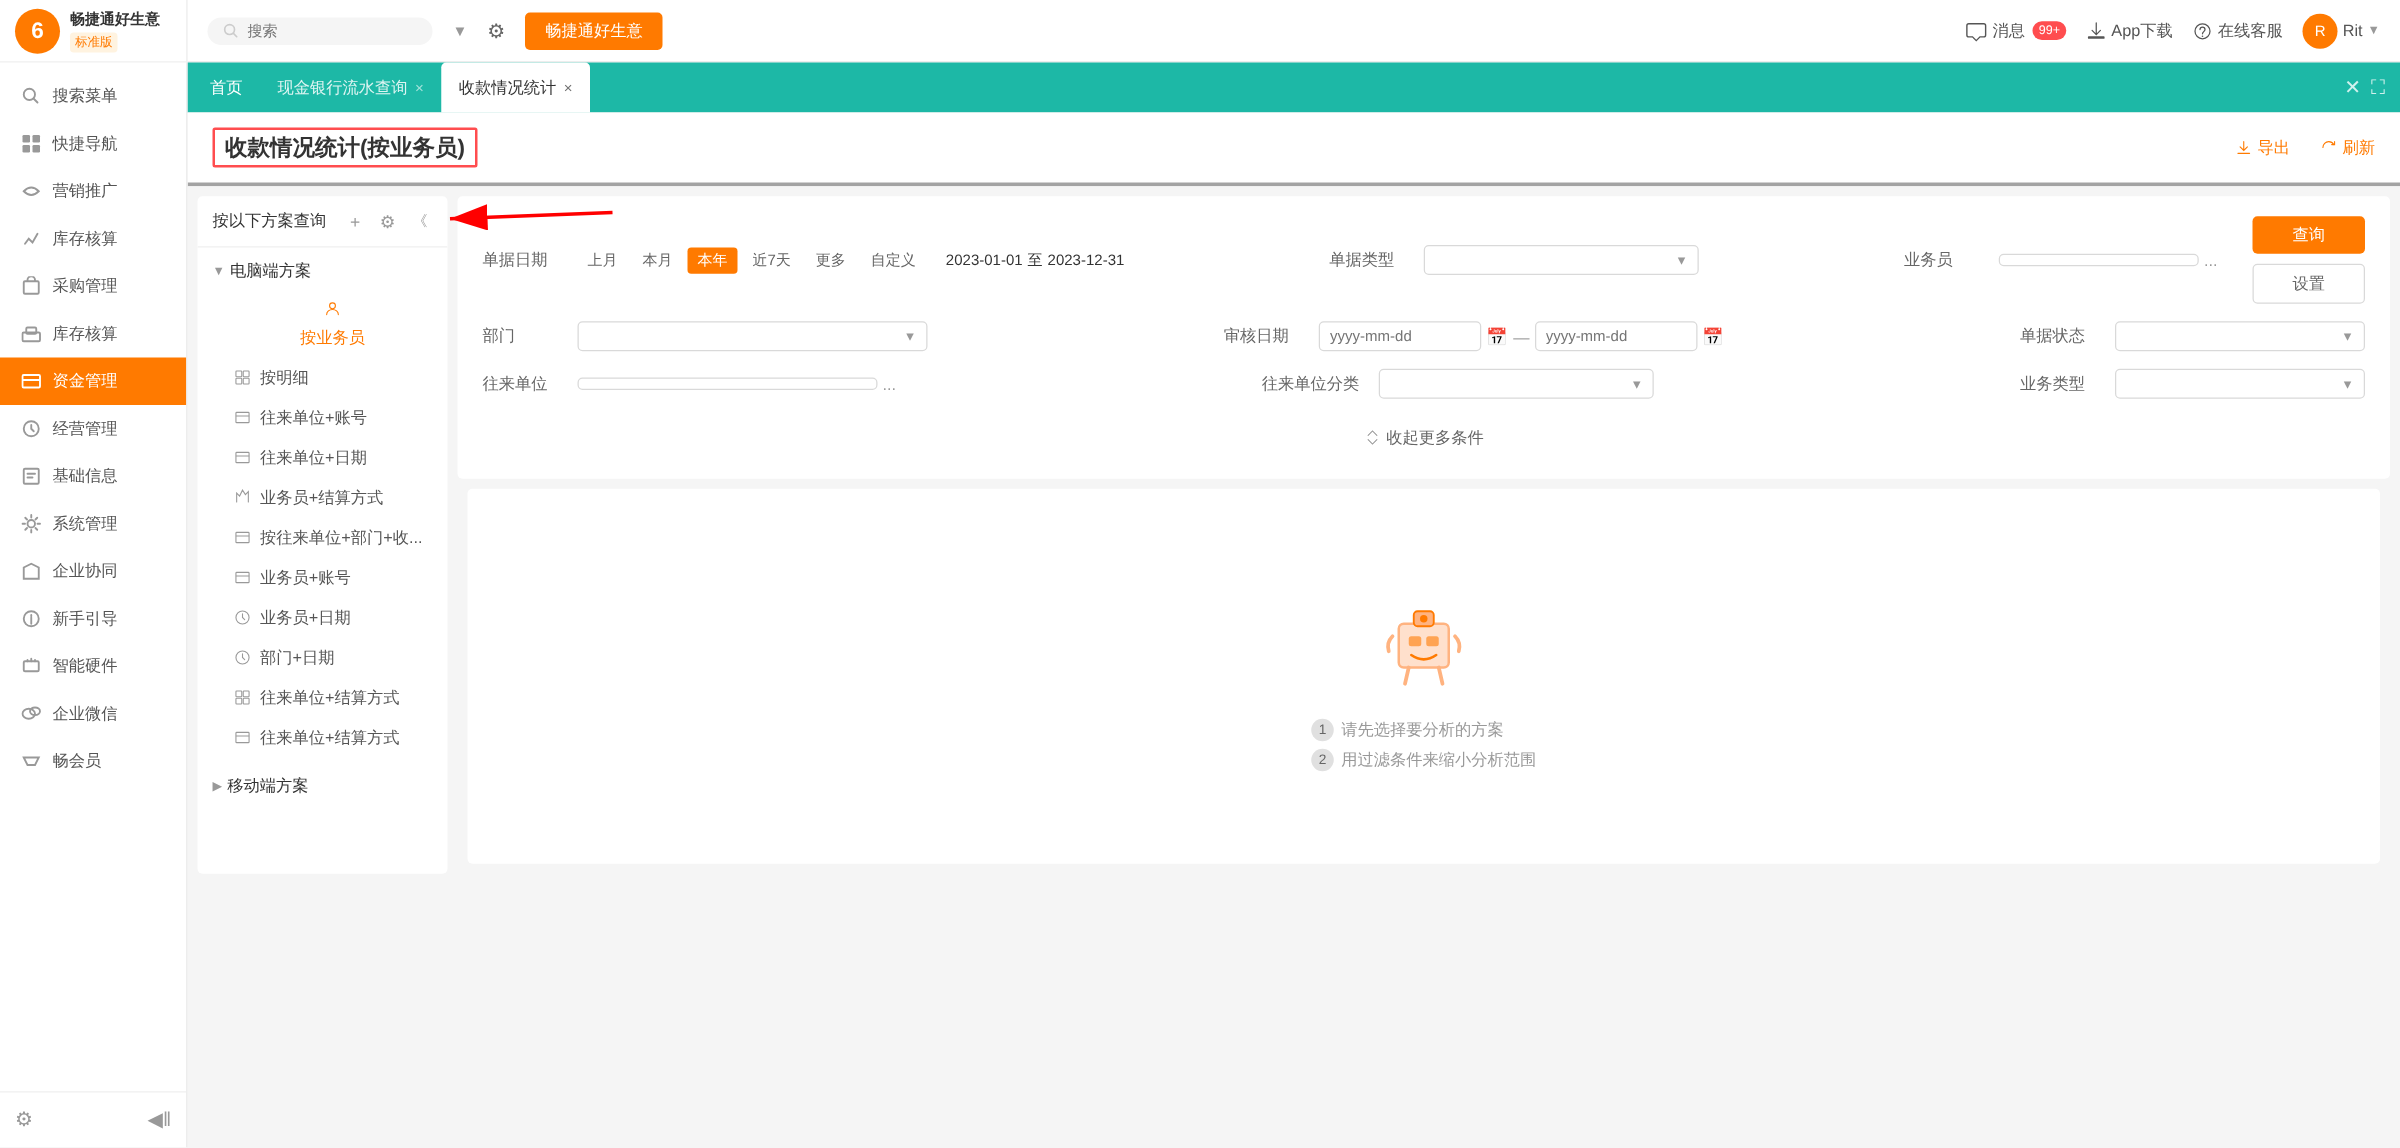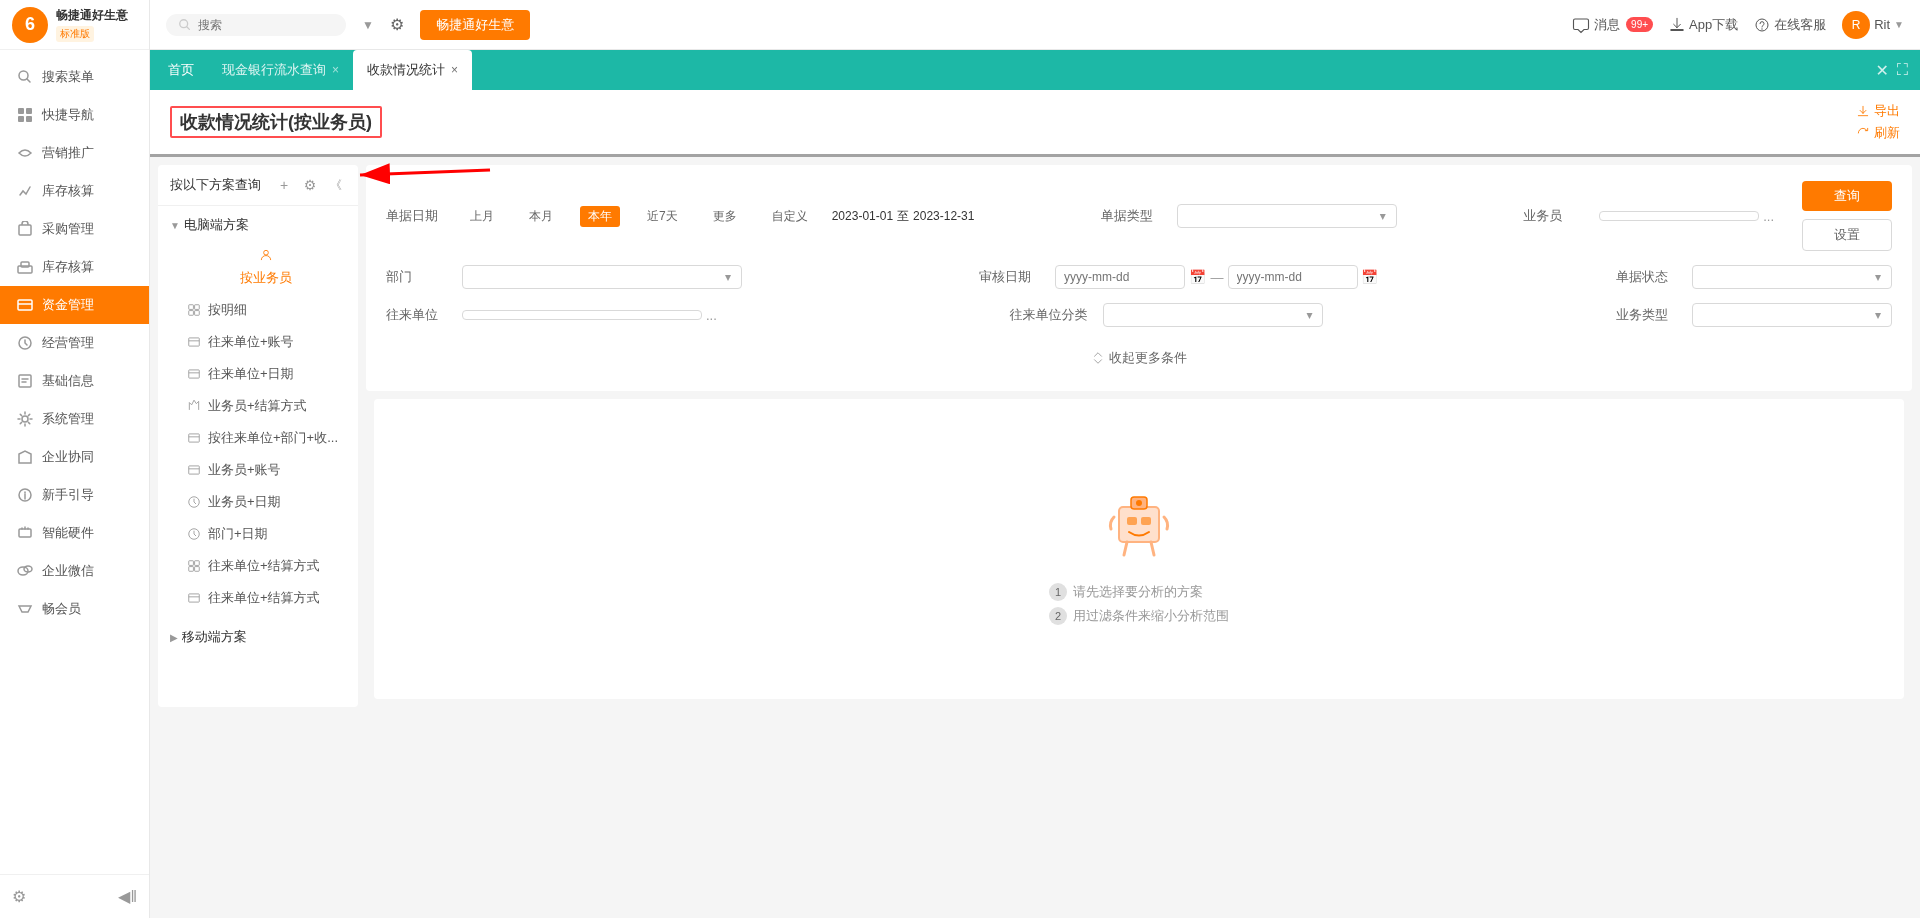--- a/index.html
+++ b/index.html
@@ -44,26 +44,26 @@
     .tab-close { font-size: 12px; color: inherit; opacity: 0.7; cursor: pointer; }
     .tab-bar-spacer { flex: 1; }
     .tab-bar-controls { display: flex; align-items: center; gap: 8px; padding-right: 8px; color: rgba(255,255,255,0.8); font-size: 16px; }
 
     
     .page-content { flex: 1; overflow-y: auto; background: #f5f5f5; }
 
     
     .page-header { background: #fff; padding: 12px 20px; display: flex; align-items: center; justify-content: space-between; border-bottom: 3px solid #a3a3a3; }
     .page-title { font-size: 18px; font-weight: bold; color: #333; border: 2px solid #ff4d4f; padding: 2px 8px; border-radius: 2px; }
-    .page-header-actions { display: flex; align-items: center; gap: 4px; flex-direction: column; }
+    .page-header-actions { display: flex; align-items: center; gap: 24px; }
     .action-btn { display: flex; align-items: center; gap: 4px; color: #ff7a00; font-size: 13px; cursor: pointer; }
     .filter-row { display: flex; align-items: center; gap: 16px; margin-bottom: 14px; }
     .filter-row:last-child { margin-bottom: 0; }
     .filter-label { color: #666; font-size: 13px; white-space: nowrap; min-width: 60px; }
-    .filter-date-group { display: flex; align-items: flex-end; gap: 19px; }
+    .filter-date-group { display: flex; align-items: flex-end; gap: 4px; }
     .date-quick-btn { padding: 2px 8px; font-size: 12px; color: #666; cursor: pointer; border: none; background: none; }
     .date-quick-btn.active { background: #ff7a00; color: #fff; border-radius: 3px; }
     .date-range { display: flex; align-items: center; gap: 4px; font-size: 12px; color: #333; }
     .filter-select { display: flex; align-items: center; gap: 4px; border: 1px solid #d9d9d9; border-radius: 4px; padding: 4px 10px; min-width: 200px; cursor: pointer; background: #fff; }
     .filter-select-label { flex: 1; color: #999; font-size: 13px; }
     .filter-select-arrow { color: #999; font-size: 12px; }
     .filter-input { border: 1px solid #d9d9d9; border-radius: 4px; padding: 4px 10px; min-width: 180px; color: #999; font-size: 13px; }
     .date-input { border: 1px solid #d9d9d9; border-radius: 4px; padding: 4px 8px; width: 130px; font-size: 12px; color: #999; }
     .date-sep { color: #999; }
     .date-cal-icon { color: #999; cursor: pointer; font-size: 14px; }

